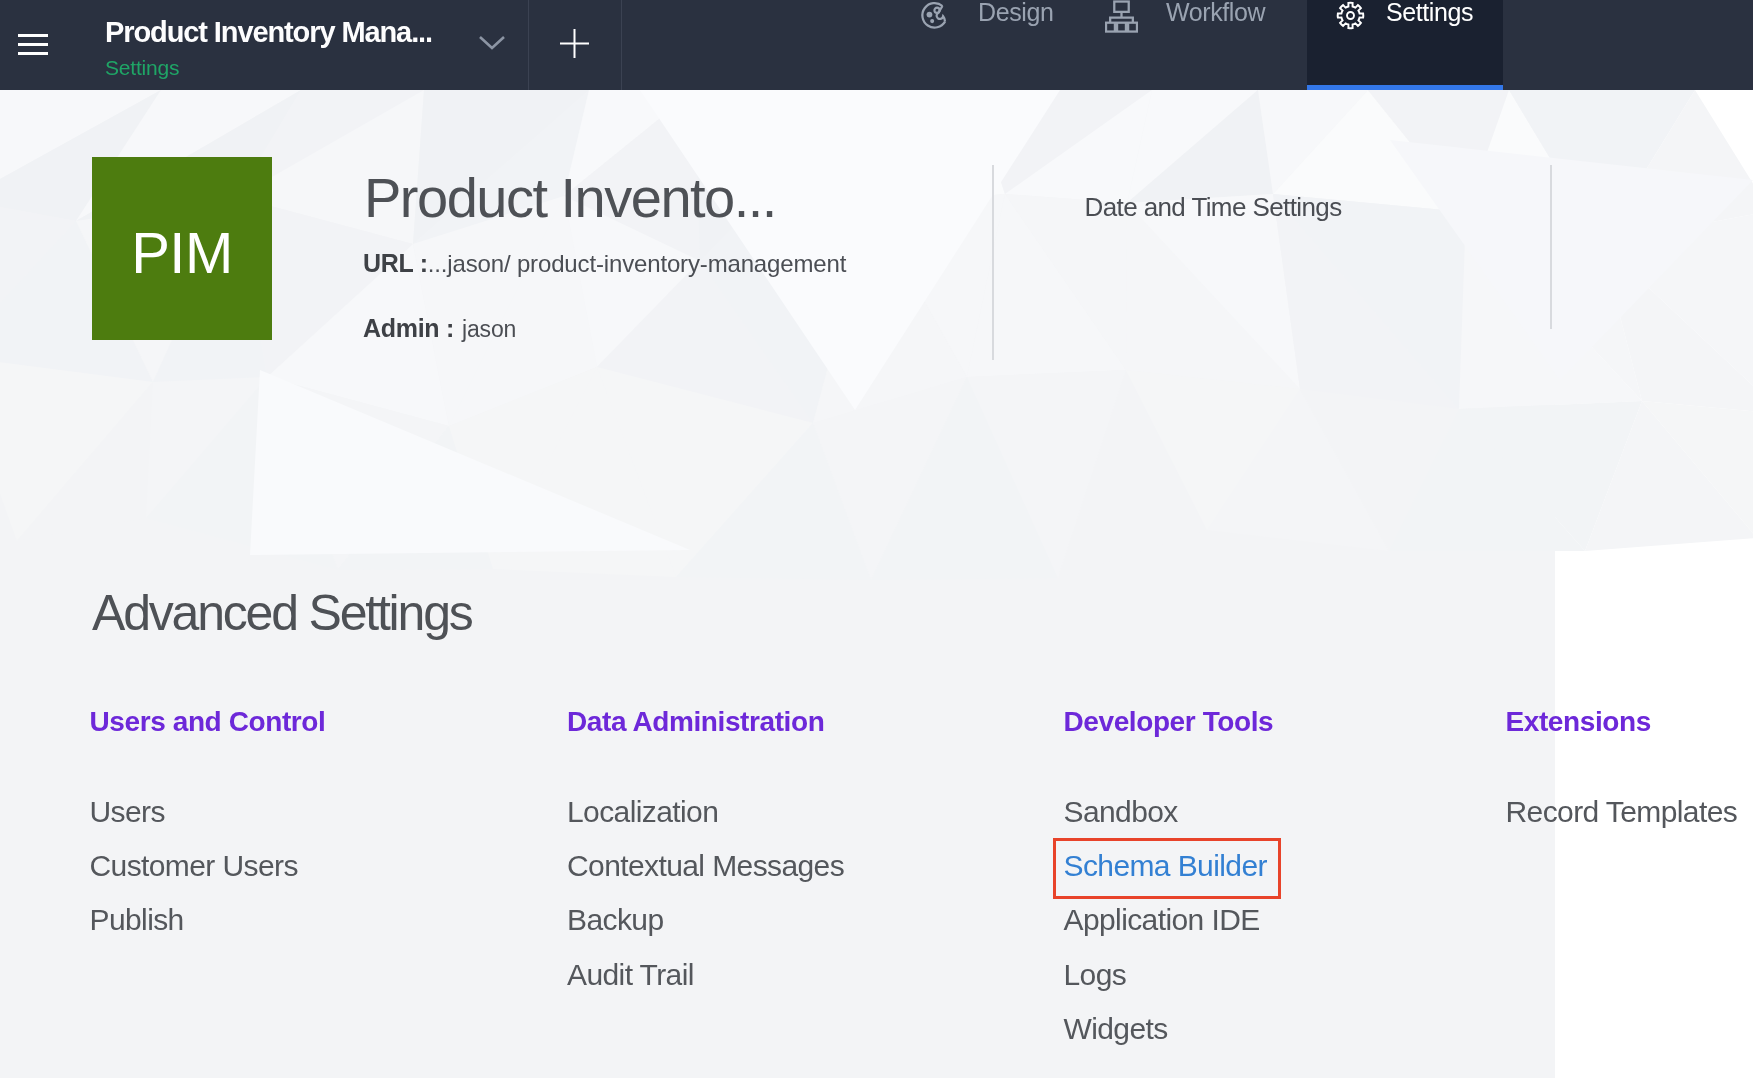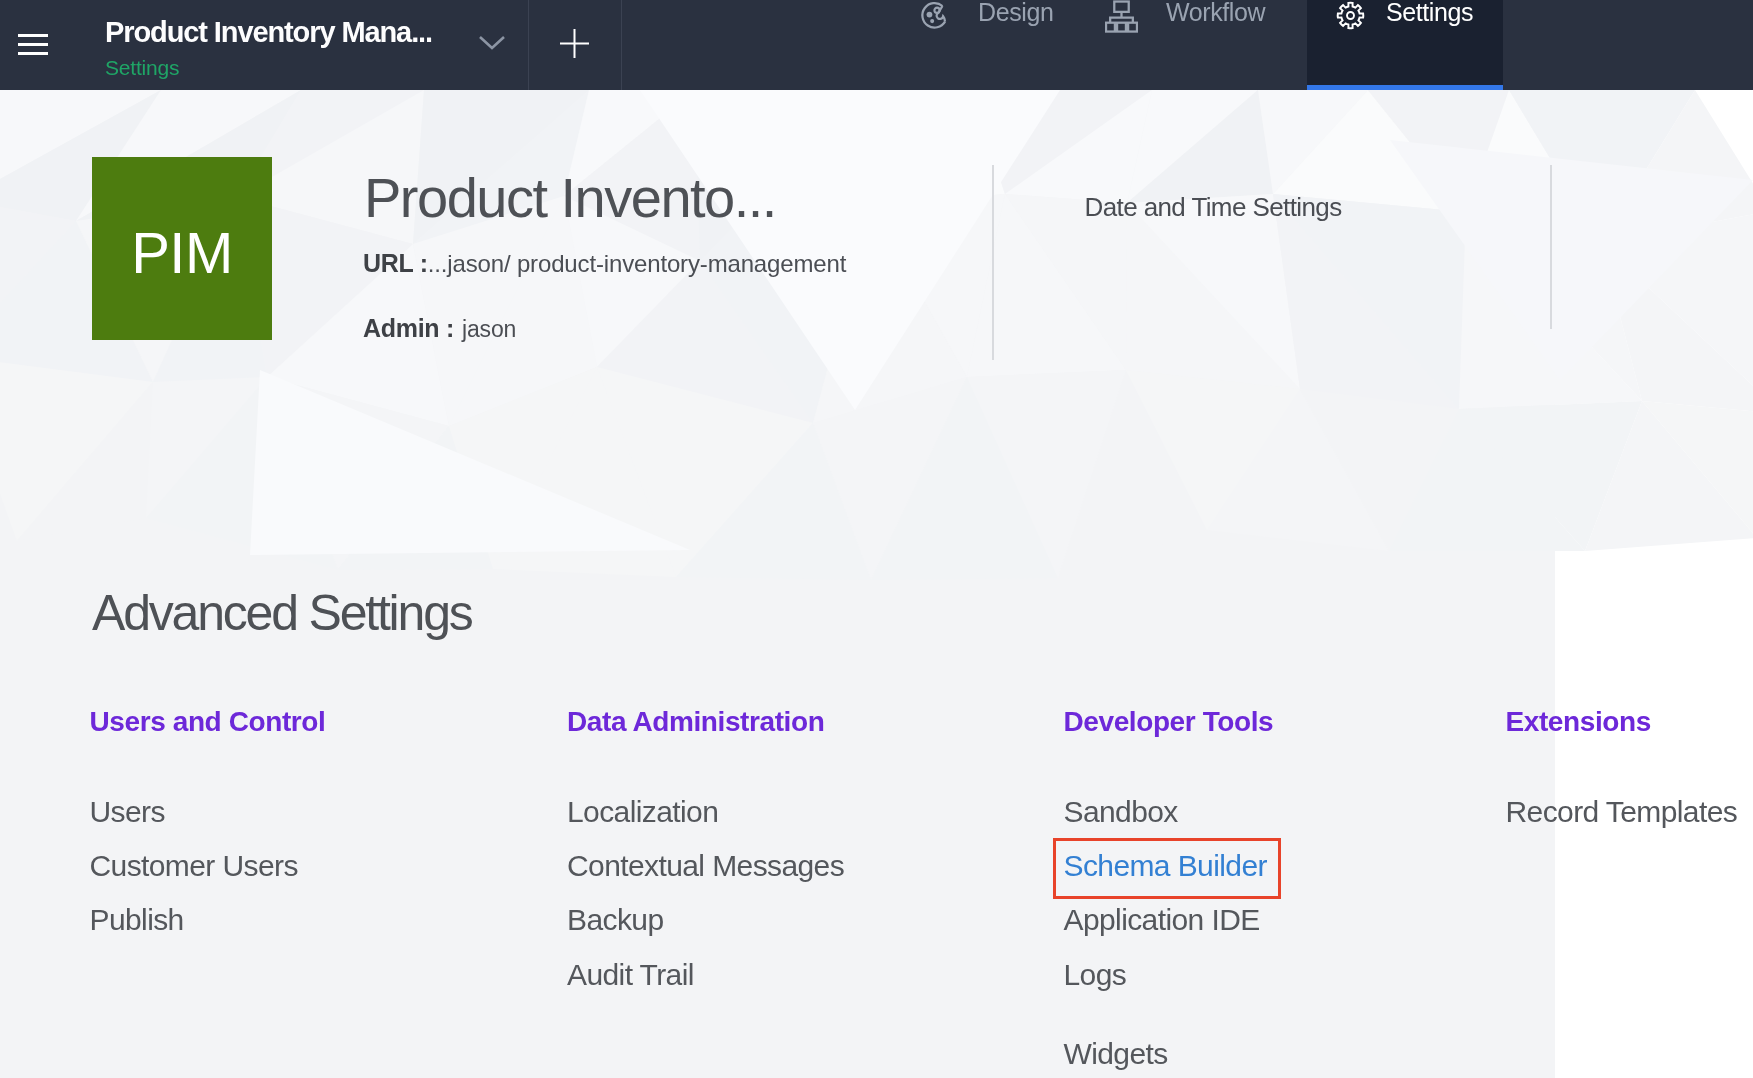--- a/index.html
+++ b/index.html
@@ -46,21 +46,21 @@
   .vdiv-1 { left:992px; top:165px; height:195px; }
   .vdiv-2 { left:1550px; top:165px; height:164px; }
   .dt-label { position:absolute; left:1084.5px; top:193.5px; font-size:26px; color:#4a4d53; letter-spacing:-0.6px; line-height:1; }
   .dt-value { position:absolute; left:1085px; top:249.5px; font-size:28px; color:#347fd8; letter-spacing:-1.4px; line-height:1; cursor:pointer; }
 
   
   .adv-heading { position:absolute; left:92px; top:588px; font-size:50px; font-weight:400; letter-spacing:-2.2px; color:#4e5156; line-height:1; }
   .col-title { position:absolute; top:707.5px; font-size:28px; font-weight:700; letter-spacing:-0.4px; color:#6d28d9; line-height:1; white-space:nowrap; }
   .adv-item { position:absolute; font-size:30px; color:#54575c; letter-spacing:-0.6px; line-height:1; white-space:nowrap; cursor:pointer; }
   .c1 { left:89.5px; } .c2 { left:559px;margin-left:8px; } .c3 { left:1063.5px; } .c4 { left:1505.5px; }
-  .r1 { top:796.5px; } .r2 { top:850.9px; } .r3 { top:905.2px; } .r4 { top:959.5px; } .r5 { top:1013.8px;margin-top:25px; }
+  .r1 { top:796.5px; } .r2 { top:850.9px; } .r3 { top:905.2px; } .r4 { top:959.5px; } .r5 { top:1013.8px; }
   .adv-item.link { color:#3380d3; }
   .hl-box { position:absolute; left:1053px; top:838px; width:228px; height:61px; border:3px solid #e8432a; }
 </style>
 </head>
 <body>
 
 <div id="stage">
 
   <svg id="bg-pattern" width="1753" height="988" viewBox="0 0 1753 988">
     <polygon points="-11,0 161,0 -38,110" fill="#f7f8fa"></polygon>

